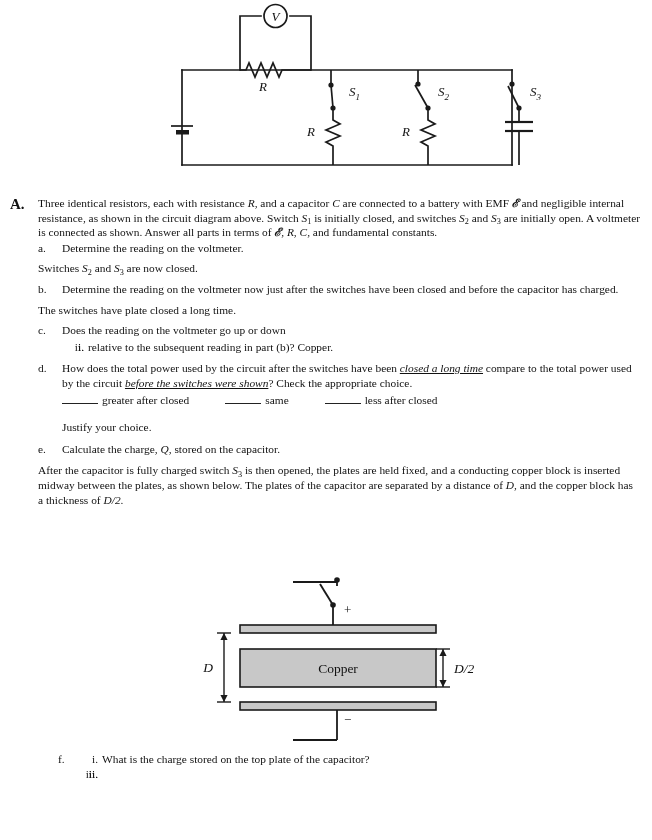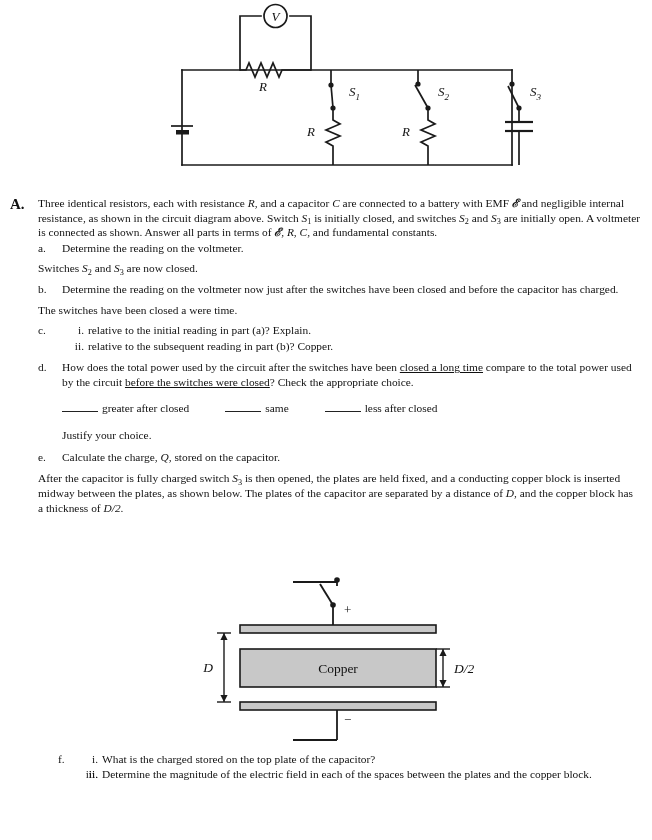--- a/index.html
+++ b/index.html
@@ -79,40 +79,40 @@
   }
   .roman > .lbl {
     position: absolute;
     left: 0;
     top: 0;
     width: 22px;
     text-align: right;
   }
 
   .choices {
-    margin-top: 11px;
+    margin-top: 2px;
     white-space: pre;
   }
   .blank {
     display: inline-block;
     width: 36px;
     border-bottom: 1px solid #222;
     height: 0.82em;
     vertical-align: baseline;
     margin-right: 4px;
   }
   .gap { display: inline-block; width: 36px; }
 
   i, .it { font-style: italic; }
   .emf {
     font-style: italic;
     font-weight: bold;
     font-family: "DejaVu Serif", "Liberation Serif", serif;
   }
-  .u { text-decoration: underline; }
+  .u { text-decoration: underline; font-style: italic; }
   sub {
     font-size: 0.72em;
     vertical-align: baseline;
     position: relative;
     top: 0.28em;
   }
 
   
   #capacitor-figure {
     position: absolute;
@@ -242,39 +242,39 @@
 
   <div class="para">
     Switches <i>S</i><sub>2</sub> and <i>S</i><sub>3</sub> are now closed.
   </div>
 
   <div class="sub" style="margin-top:6px;">
     <span class="lbl">b.</span>
     <span class="txt">Determine the reading on the voltmeter now just after the switches have been closed and before the capacitor has charged.</span>
   </div>
 
-  <div class="para">The switches have been closed a were time.</div>
+  <div class="para">The switches have plate closed a long time.</div>
 
   <div class="sub" style="margin-top:6px;">
     <span class="lbl">c.</span>
+    <span class="txt">Does the reading on the voltmeter go up or down</span>
     <div class="romans">
       <div class="roman">
         <span class="lbl">i.</span>
-        <span>relative to the initial reading in part (a)? Explain.</span>
       </div>
       <div class="roman">
         <span class="lbl">ii.</span>
         <span>relative to the subsequent reading in part (b)? Copper.</span>
       </div>
     </div>
   </div>
 
   <div class="sub" style="margin-top:7px;">
     <span class="lbl">d.</span>
-    <span class="txt"><span>How does the total power used by the circuit after the switches have been </span><span class="u">closed a long time</span><span> compare to the total power used by the circuit </span><span class="u">before the switches were closed</span><span>? Check the appropriate choice.</span></span>
+    <span class="txt"><span>How does the total power used by the circuit after the switches have been </span><span class="u">closed a long time</span><span> compare to the total power used by the circuit </span><span class="u">before the switches were shown</span><span>? Check the appropriate choice.</span></span>
     <div class="choices"><span class="blank"></span><span>greater after closed</span><span class="gap"></span><span class="blank"></span><span>same</span><span class="gap"></span><span class="blank"></span><span>less after closed</span></div>
     <div style="margin-top:13px;">Justify your choice.</div>
   </div>
 
   <div class="sub" style="margin-top:7px;">
     <span class="lbl">e.</span>
     <span class="txt"><span>Calculate the charge, </span><i>Q</i><span>, stored on the capacitor.</span></span>
   </div>
 
   <div class="para" style="margin-top:7px;"><span>After the capacitor is fully charged switch </span><i>S</i><sub>3</sub><span> is then opened, the plates are held fixed, and a conducting copper block is inserted midway between the plates, as shown below. The plates of the capacitor are separated by a distance of </span><i>D</i><span>, and the copper block has a thickness of </span><i>D/2</i><span>.</span></div>
@@ -324,23 +324,22 @@
     <line x1="436" y1="115" x2="450" y2="115"></line>
   </g>
   <text x="454" y="101" font-family="Liberation Serif, serif" font-size="13.5" font-style="italic" fill="#111">D/2</text>
 </svg>
 
 <div id="part-f">
   <span class="f-marker">f.</span>
   <div class="f-list">
     <div class="roman2">
       <span class="lbl">i.</span>
-      <span>What is the charged stored on the top plate of the capacitor?</span>
+      <span>What is the charge stored on the top plate of the capacitor?</span>
     </div>
     <div class="roman2">
       <span class="lbl">ii.</span>
     </div>
     <div class="roman2">
       <span class="lbl">iii.</span>
-      <span>Determine the magnitude of the electric field in each of the spaces between the plates and the copper block.</span>
     </div>
   </div>
 </div>
 
 </body></html>

